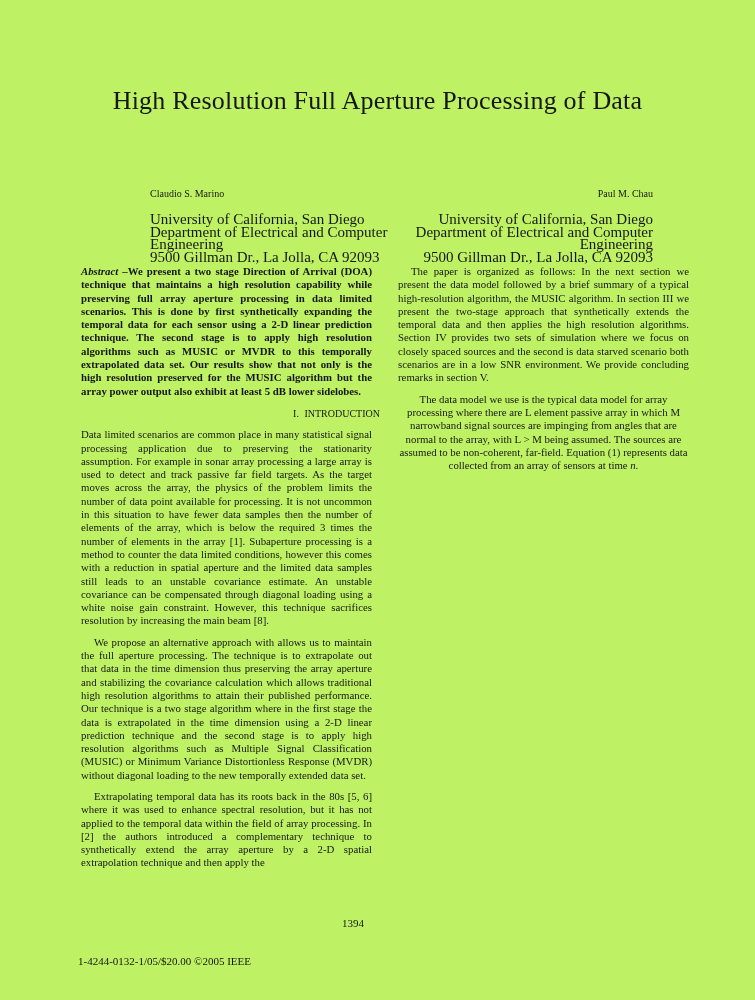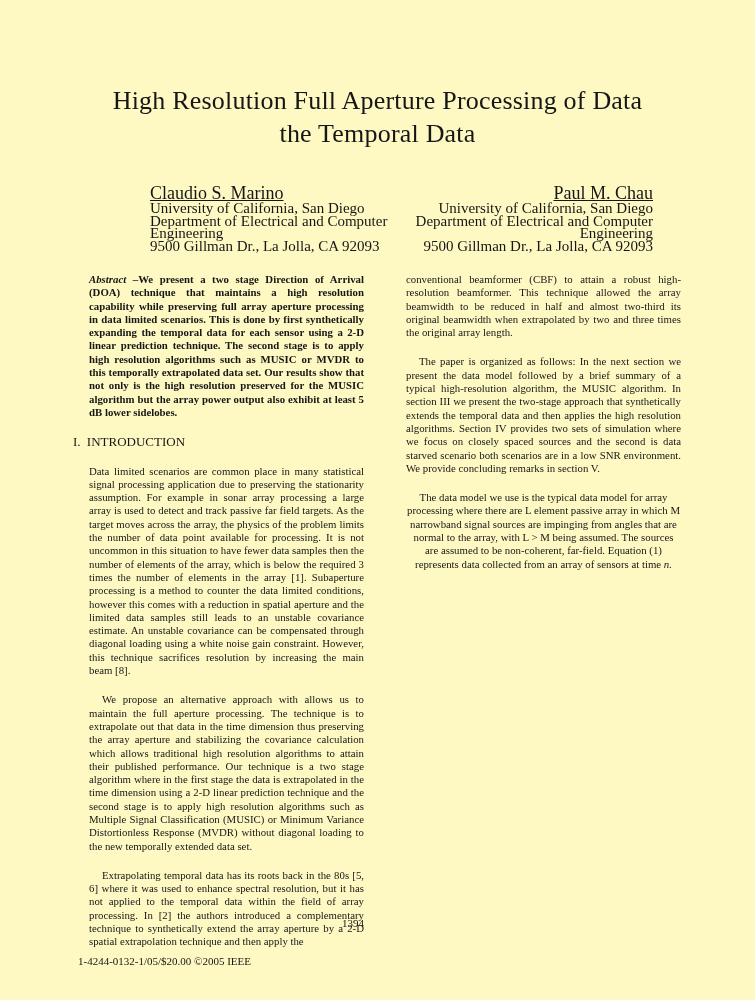--- a/index.html
+++ b/index.html
@@ -4,61 +4,61 @@
 <style>
   html, body { margin: 0; padding: 0; }
   body {
     width: 755px; height: 1000px;
     background: #ffffff;
     color: #161616;
     font-family: "Liberation Serif", "DejaVu Serif", serif;
     position: relative;
     overflow: hidden;
   }
-  .page { position: absolute; inset: 0; background: #fef9c3; }
+  .page { position: absolute; inset: 0; background: #bef264; }
 
   
   .title {
     position: absolute;
     top: 84px; left: 0; width: 755px;
     text-align: center;
     font-size: 26px;
     line-height: 33px;
     font-weight: 400;
     letter-spacing: 0.2px;
   }
 
   
   .author-block { position: absolute; top: 186px; }
   .author-block.first  { left: 150px; width: 245px; }
   .author-block.second { left: 408px; width: 245px; text-align: right; }
-  .author-name { font-size: 18px; line-height: 15px; margin-bottom: 1px; text-decoration: underline; }
+  .author-name { font-size: 10px; line-height: 15px; margin-bottom: 12px; }
   .author-line { font-size: 15px;  line-height: 12.6px; }
 
   
   .columns {
     position: absolute;
     top: 257px; left: 73px;
     width: 624px;
     display: flex;
     gap: 10px;
   }
   .col {
     width: 307px;
     font-size: 10.8px;
     line-height: 13.3px;
     text-align: justify;
   }
-  .col p { margin: 16px; }
+  .col p { margin: 8px; }
   .col p.indent { text-indent: 13px; }
   .abstract { font-weight: bold; }
   .abstract .abstract-label { font-style: italic; }
   .section-heading {
-    text-align: left;
-    font-size: 13px;
+    text-align: right;
+    font-size: 10px;
     word-spacing: 3px;
     margin: 9px 0 5px 0;
   }
   .ragged { text-align: center; }
   .var { font-style: italic; }
 
   
   .footer-copyright {
     position: absolute;
     left: 78px; top: 917px;
@@ -71,21 +71,20 @@
     font-size: 11px;
   }
 </style>
 </head>
 <body>
 
 <div class="page">
 
   <div class="title">
     <div>High Resolution Full Aperture Processing of Data</div>
-    <div>the Temporal Data</div>
   </div>
 
   <div class="author-block first">
     <div class="author-name">Claudio S. Marino</div>
     <div class="author-line">University of California, San Diego</div>
     <div class="author-line">Department of Electrical and Computer Engineering</div>
     <div class="author-line">9500 Gillman Dr., La Jolla, CA 92093</div>
   </div>
 
   <div class="author-block second">
@@ -101,21 +100,20 @@
       <p class="abstract"><span class="abstract-label">Abstract</span><span> –We present a two stage Direction of Arrival (DOA) technique that maintains a high resolution capability while preserving full array aperture processing in data limited scenarios.  This is done by first synthetically expanding the temporal data for each sensor using a 2-D linear prediction technique.  The second stage is to apply high resolution algorithms such as MUSIC or MVDR to this temporally extrapolated data set.  Our results show that not only is the high resolution preserved for the MUSIC algorithm but the array power output also exhibit at least 5 dB lower sidelobes.</span></p>
 
       <div class="section-heading">I.  INTRODUCTION</div>
 
       <p>Data limited scenarios are common place in many statistical signal processing application due to preserving the stationarity assumption. For example in sonar array processing a large array is used to detect and track passive far field targets.  As the target moves across the array, the physics of the problem limits the number of data point available for processing.  It is not uncommon in this situation to have fewer data samples then the number of elements of the array, which is below the required 3 times the number of elements in the array [1].  Subaperture processing is a method to counter the data limited conditions, however this comes with a reduction in spatial aperture and the limited data samples still leads to an unstable covariance estimate.  An unstable covariance can be compensated through diagonal loading using a white noise gain constraint.  However, this technique sacrifices resolution by increasing the main beam [8].</p>
       <p class="indent">We propose an alternative approach with allows us to maintain the full aperture processing.  The technique is to extrapolate out that data in the time dimension thus preserving the array aperture and stabilizing the covariance calculation which allows traditional high resolution algorithms to attain their published performance.  Our technique is a two stage algorithm where in the first stage the data is extrapolated in the time dimension using a 2-D linear prediction technique and the second stage is to apply high resolution algorithms such as Multiple Signal Classification (MUSIC) or Minimum Variance Distortionless Response (MVDR) without diagonal loading to the new temporally extended data set.</p>
       <p class="indent">Extrapolating temporal data has its roots back in the 80s [5, 6] where it was used to enhance spectral resolution, but it has not applied to the temporal data within the field of array processing.  In [2] the authors introduced a complementary technique to synthetically extend the array aperture by a 2-D spatial extrapolation technique and then apply the</p>
     </div>
 
     <div class="col">
-      <p>conventional beamformer (CBF) to attain a robust high-resolution beamformer.  This technique allowed the array beamwidth to be reduced in half and almost two-third its original beamwidth when extrapolated by two and three times the original array length.</p>
       <p class="indent">The paper is organized as follows: In the next section we present the data model followed by a brief summary of a typical high-resolution algorithm, the MUSIC algorithm.  In section III we present the two-stage approach that synthetically extends the temporal data and then applies the high resolution algorithms.  Section IV provides two sets of simulation where we focus on closely spaced sources and the second is data starved scenario both scenarios are in a low SNR environment.  We provide concluding remarks in section V.</p>
 
 
       <p class="ragged"><span>The data model we use is the typical data model for array processing where there are L element passive array in which M narrowband signal sources are impinging from angles that are normal to the array, with L &gt; M being assumed.  The sources are assumed to be non-coherent, far-field.  Equation (1) represents data collected from an array of sensors at time </span><span class="var">n.</span></p>
     </div>
 
   </div>
 
   <div class="footer-copyright">1-4244-0132-1/05/$20.00 ©2005 IEEE</div>
   <div class="footer-page">1394</div>

